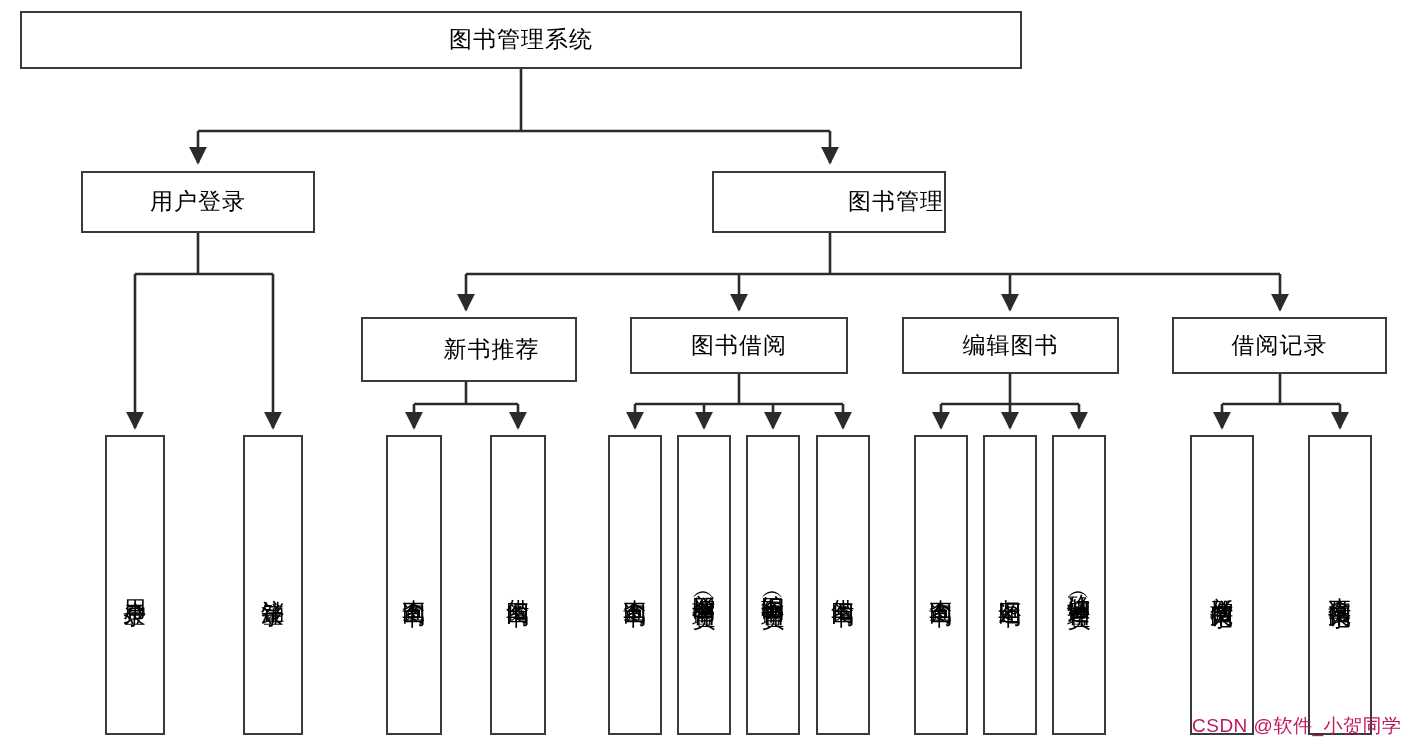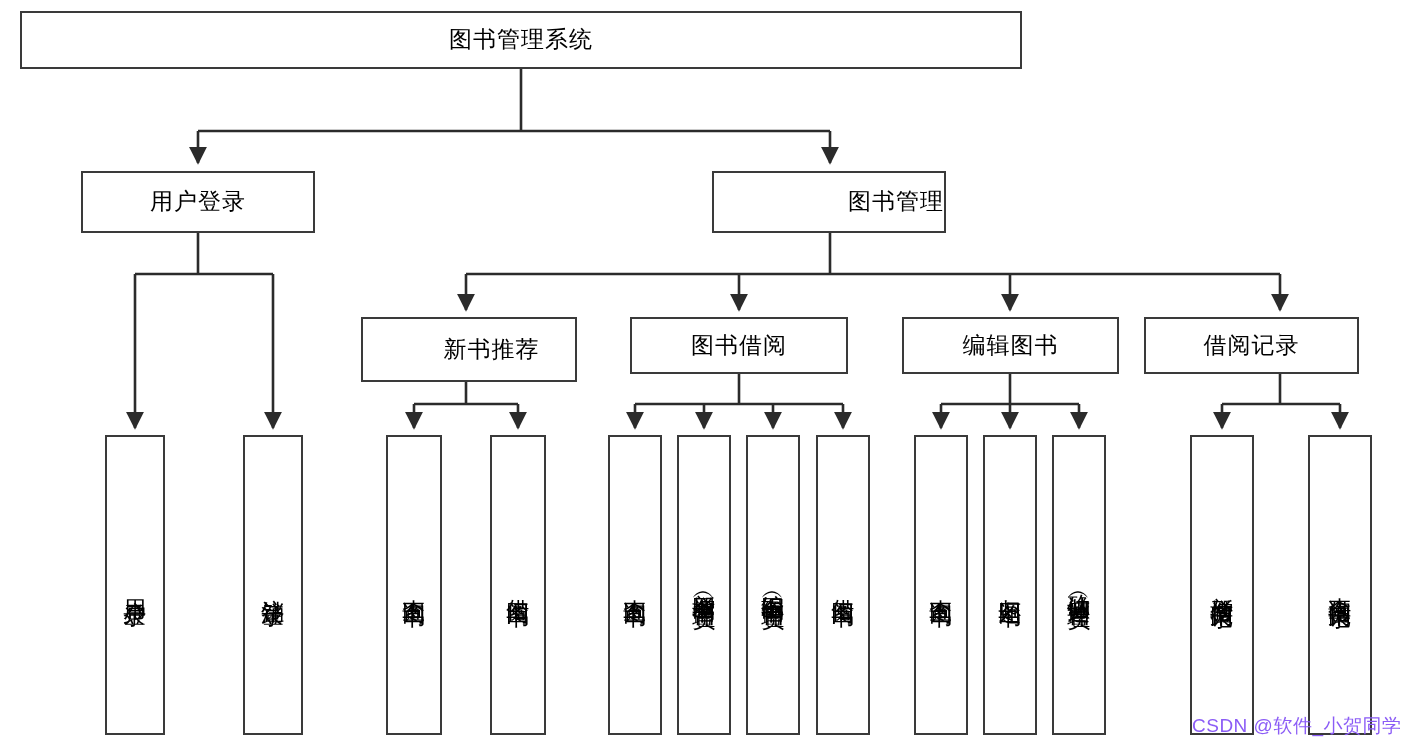--- a/index.html
+++ b/index.html
@@ -51,21 +51,21 @@
     padding:4px 0;
   }
   .node-v .vtext{
     writing-mode:vertical-rl;
     text-orientation:upright;
     display:block;
   }
   .watermark{
     position:absolute;
     font-size:19px;
-    color:#8b5cf6;
+    color:#be185d;
     letter-spacing:0.5px;
     white-space:nowrap;
     z-index:5;
     user-select:none;
   }
 </style>
 </head>
 <body>
 
 <div id="canvas">
@@ -133,21 +133,21 @@
 
   <div class="node node-h" style="left:361px; top:317px; width:216px; height:65px;padding-left:45px;">
     <span>新书推荐</span>
   </div>
   <div class="node node-h" style="left:630px; top:317px; width:218px; height:57px;">
     <span>图书借阅</span>
   </div>
   <div class="node node-h" style="left:902px; top:317px; width:217px; height:57px;">
     <span>编辑图书</span>
   </div>
-  <div class="node node-h" style="left:1144px; top:317px; width:215px; height:57px;">
+  <div class="node node-h" style="left:1172px; top:317px; width:215px; height:57px;">
     <span>借阅记录</span>
   </div>
 
   <div class="node node-v" style="left:105px; top:435px; width:60px; height:300px;">
     <span class="vtext">用户登录</span>
   </div>
   <div class="node node-v" style="left:243px; top:435px; width:60px; height:300px;">
     <span class="vtext">注销登录</span>
   </div>
 

